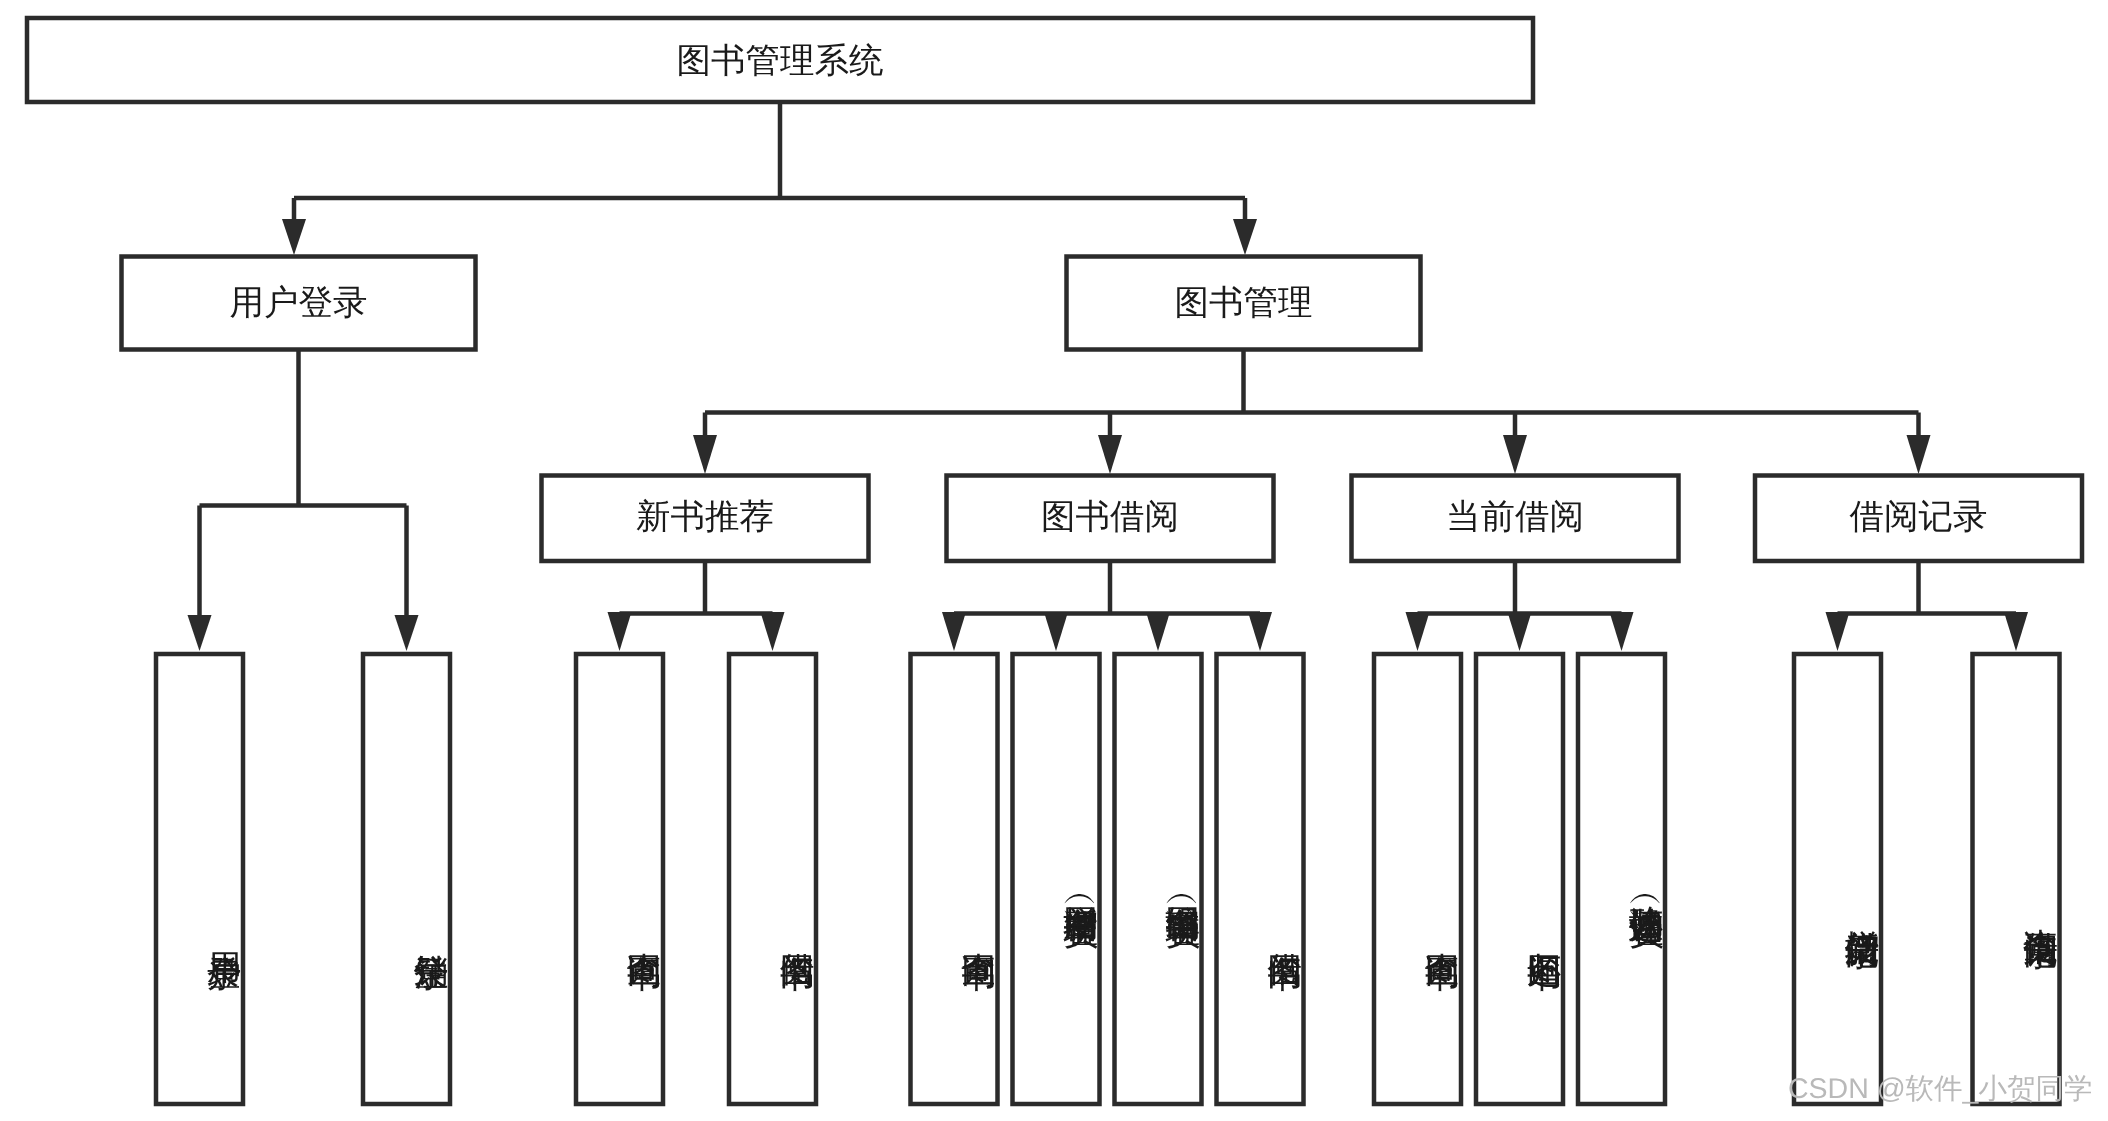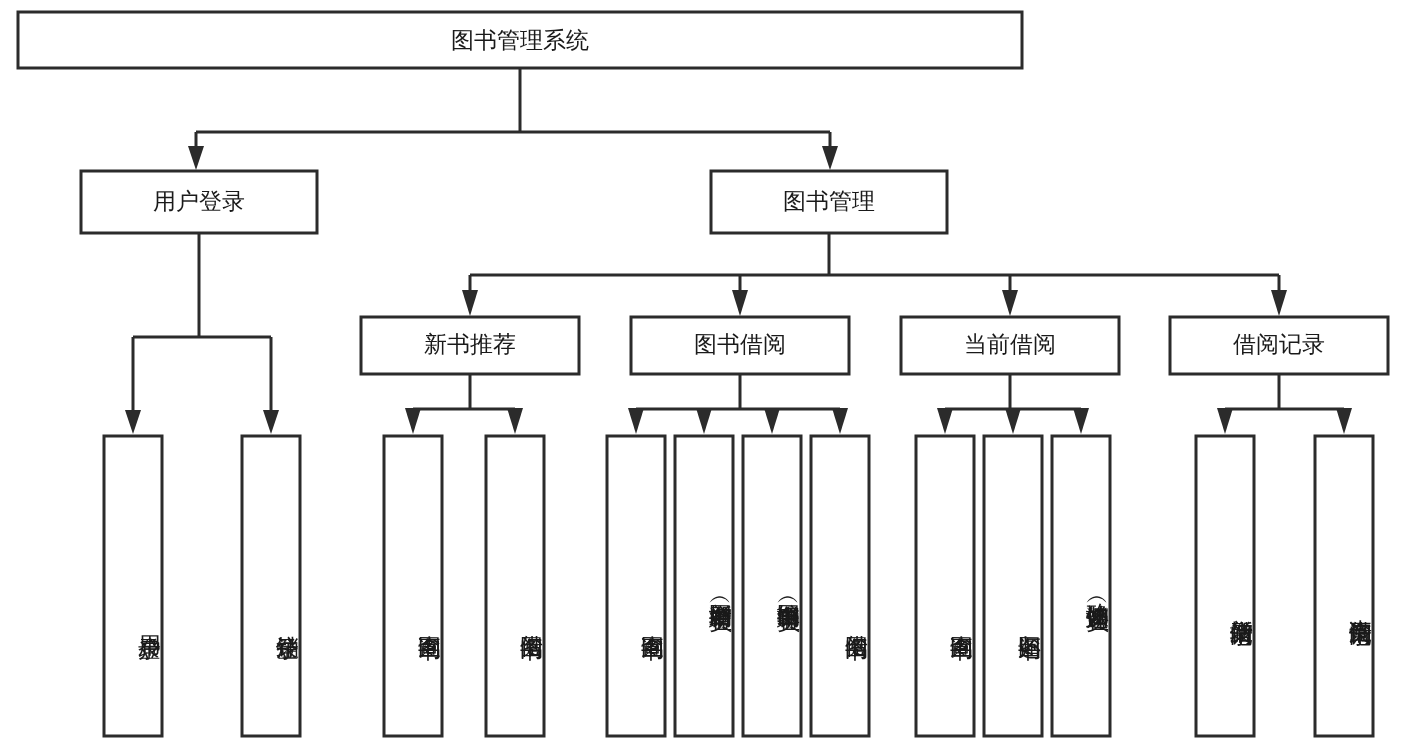--- a/index.html
+++ b/index.html
@@ -204,14 +204,15 @@
   <div class="leaf-label" style="left:607px; top:506px; width:58px; height:226px;">查询图书</div>
   <div class="leaf-label" style="left:675px; top:446px; width:58px; height:286px;">新增图书（管理员）</div>
   <div class="leaf-label" style="left:743px; top:446px; width:58px; height:286px;">编辑图书（管理员）</div>
   <div class="leaf-label" style="left:811px; top:506px; width:58px; height:226px;">借阅图书</div>
   <div class="leaf-label" style="left:916px; top:506px; width:58px; height:226px;">查询图书</div>
   <div class="leaf-label" style="left:984px; top:506px; width:58px; height:226px;">归还图书</div>
   <div class="leaf-label" style="left:1052px; top:446px; width:58px; height:286px;">确认归还（管理员）</div>
   <div class="leaf-label" style="left:1196px; top:476px; width:58px; height:256px;">新增借阅记录</div>
   <div class="leaf-label" style="left:1315px; top:476px; width:58px; height:256px;">查询借阅记录</div>
 
+  <div class="watermark">CSDN @软件_小贺同学</div>
 
 </div>
 
 </body></html>

